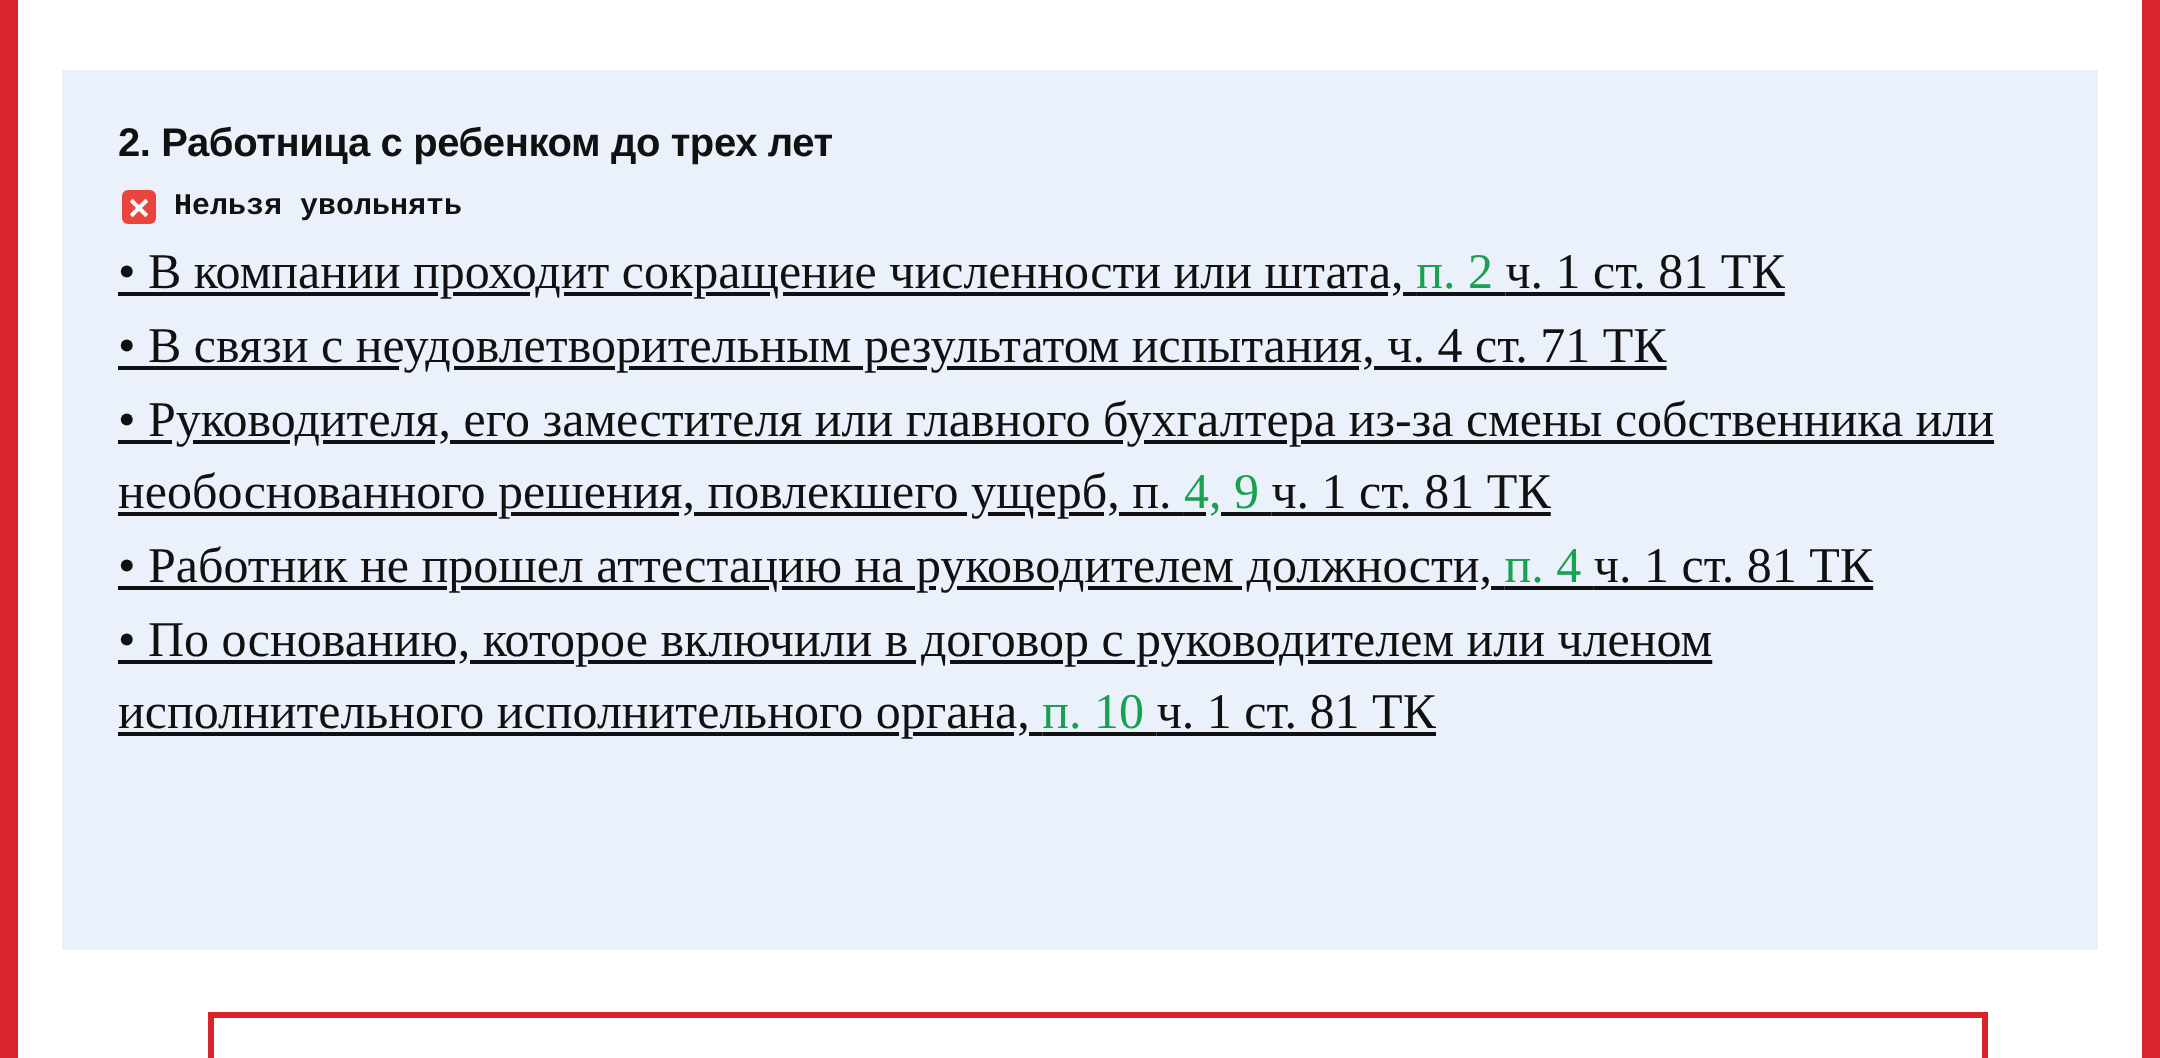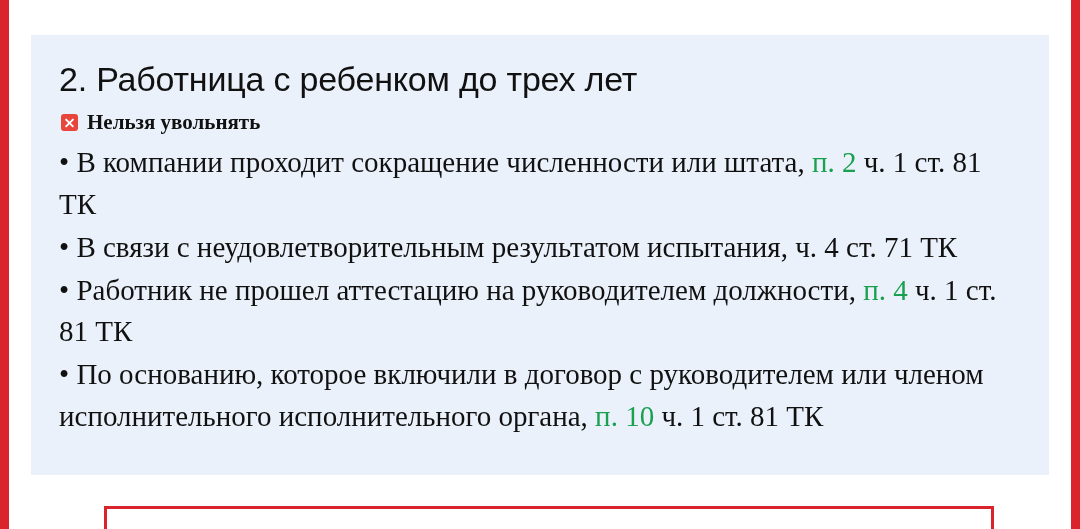--- a/index.html
+++ b/index.html
@@ -43,22 +43,22 @@
     left: 22px;
     top: 35px;
     width: 1018px;
     height: 440px;
     background: #eaf1fa;
     box-sizing: border-box;
     padding: 26px 28px 10px 28px;
   }
   .card-title {
     font-family: "Liberation Sans", sans-serif;
-    font-weight: normal;
-    font-size: 34px;
+    font-weight: bold;
+    font-size: 20px;
     color: #111111;
     letter-spacing: -0.2px;
     margin: 0 0 12px 0;
     line-height: 1.1;
   }
   .subhead-row {
     display: flex;
     align-items: center;
     gap: 9px;
     margin: 0 0 7px 2px;
@@ -76,37 +76,38 @@
     position: absolute;
     left: 3px;
     top: 7.5px;
     width: 11px;
     height: 2px;
     background: #ffffff;
   }
   .x-icon::before { transform: rotate(45deg); }
   .x-icon::after  { transform: rotate(-45deg); }
   .subhead-text {
-    font-family: Liberation Serif, serif;
+    font-family: Liberation Mono, monospace;
     font-weight: bold;
-    font-size: 21px;
+    font-size: 15px;
     color: #111111;
   }
   .bullets {
     list-style: none;
     margin: 0;
     padding: 0;
   }
   .bullets li {
     font-family: "Liberation Serif", serif;
-    font-size: 29px;
+    font-size: 25px;
     color: #111111;
     line-height: 1.44;
     margin: 0 0 1px 0;
     text-indent: 0;
+    text-decoration: underline;
   }
   .ref {
     color: #19a050;
   }
   .footer-bar {
     position: absolute;
     left: 95px;
     top: 506px;
     width: 890px;
     height: 23px;
@@ -129,20 +130,21 @@
     <h1 class="card-title">2. Работница с ребенком до трех лет</h1>
 
     <div class="subhead-row">
       <span class="x-icon"></span>
       <span class="subhead-text">Нельзя увольнять</span>
     </div>
 
     <ul class="bullets">
       <li><span>• В компании проходит сокращение численности или штата, </span><span class="ref">п. 2 </span><span>ч. 1 ст. 81 ТК</span></li>
       <li><span>• В связи с неудовлетворительным результатом испытания, ч. 4 ст. 71 ТК</span></li>
+      <li><span>• Руководителя, его заместителя или главного бухгалтера из-за смены собственника или необоснованного решения, повлекшего ущерб, п. </span><span class="ref">4, 9 </span><span>ч. 1 ст. 81 ТК</span></li>
       <li><span>• Работник не прошел аттестацию на руководителем должности, </span><span class="ref">п. 4 </span><span>ч. 1 ст. 81 ТК</span></li>
       <li><span>• По основанию, которое включили в договор с руководителем или членом исполнительного исполнительного органа, </span><span class="ref">п. 10 </span><span>ч. 1 ст. 81 ТК</span></li>
     </ul>
 
   </div>
 
   <div class="footer-bar"></div>
 
 </div>
 

